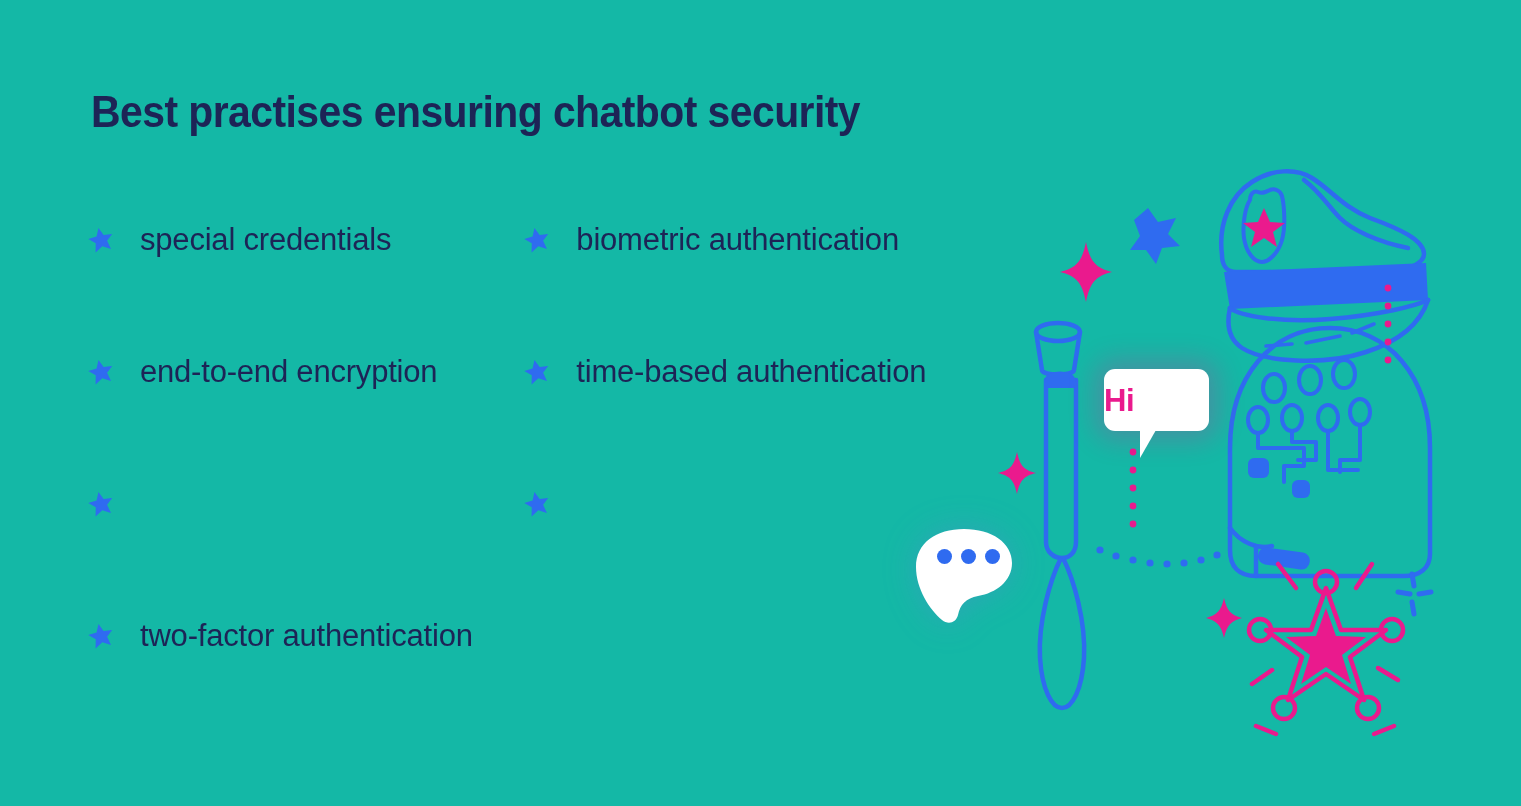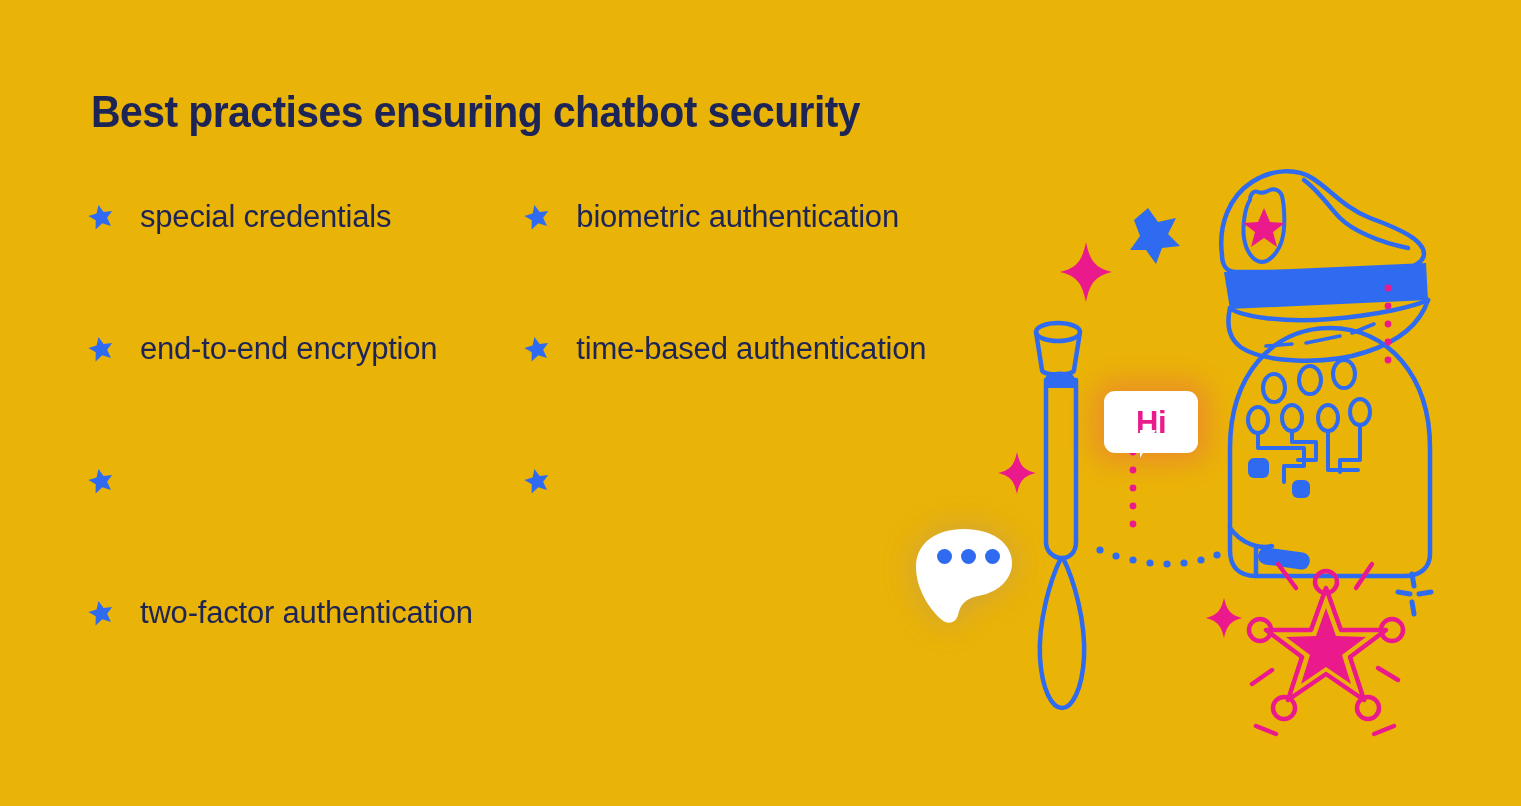--- a/index.html
+++ b/index.html
@@ -11,21 +11,21 @@
     height: 806px;
     background: #fce9f4;
     font-family: "Liberation Sans", sans-serif;
     overflow: hidden;
     position: relative;
   }
 
   #infographic {
     position: absolute;
     inset: 0;
-    background: #eab308;
+    background: #14b8a6;
   }
 
   
   .title {
     position: absolute;
     left: 91px;
     top: 86px;
     font-family: "Liberation Sans", sans-serif;
     font-size: 44px;
     font-weight: bold;
@@ -34,21 +34,21 @@
     transform: scaleX(0.93);
     transform-origin: left center;
     white-space: nowrap;
     line-height: 1.2;
   }
 
   
   .columns {
     position: absolute;
     left: 88px;
-    top: 171px;
+    top: 194px;
     width: 840px;
     display: flex;
     gap: 13px;
   }
   .column {
     display: flex;
     flex-direction: column;
   }
   .column.left  { width: 430px; }
   .column.right { width: 410px; }
@@ -85,29 +85,28 @@
     top: 130px;
     width: 621px;
     height: 640px;
   }
   .illustration svg { display: block; }
 
   
   .bubble-hi {
     position: absolute;
     left: 1104px;
-    top: 391px;
-    width: 94px;
+    top: 369px;
+    width: 105px;
     height: 62px;
     background: #ffffff;
     border-radius: 11px;
     box-shadow: 0 0 26px 10px rgba(237, 20, 145, 0.22);
     display: flex;
     align-items: center;
-    justify-content: center;
   }
   .bubble-hi-text {
     font-family: "Liberation Sans", sans-serif;
     font-size: 31px;
     font-weight: bold;
     color: #ea1a8d;
     letter-spacing: -0.5px;
     line-height: 1;
   }
   .bubble-hi-tail {

